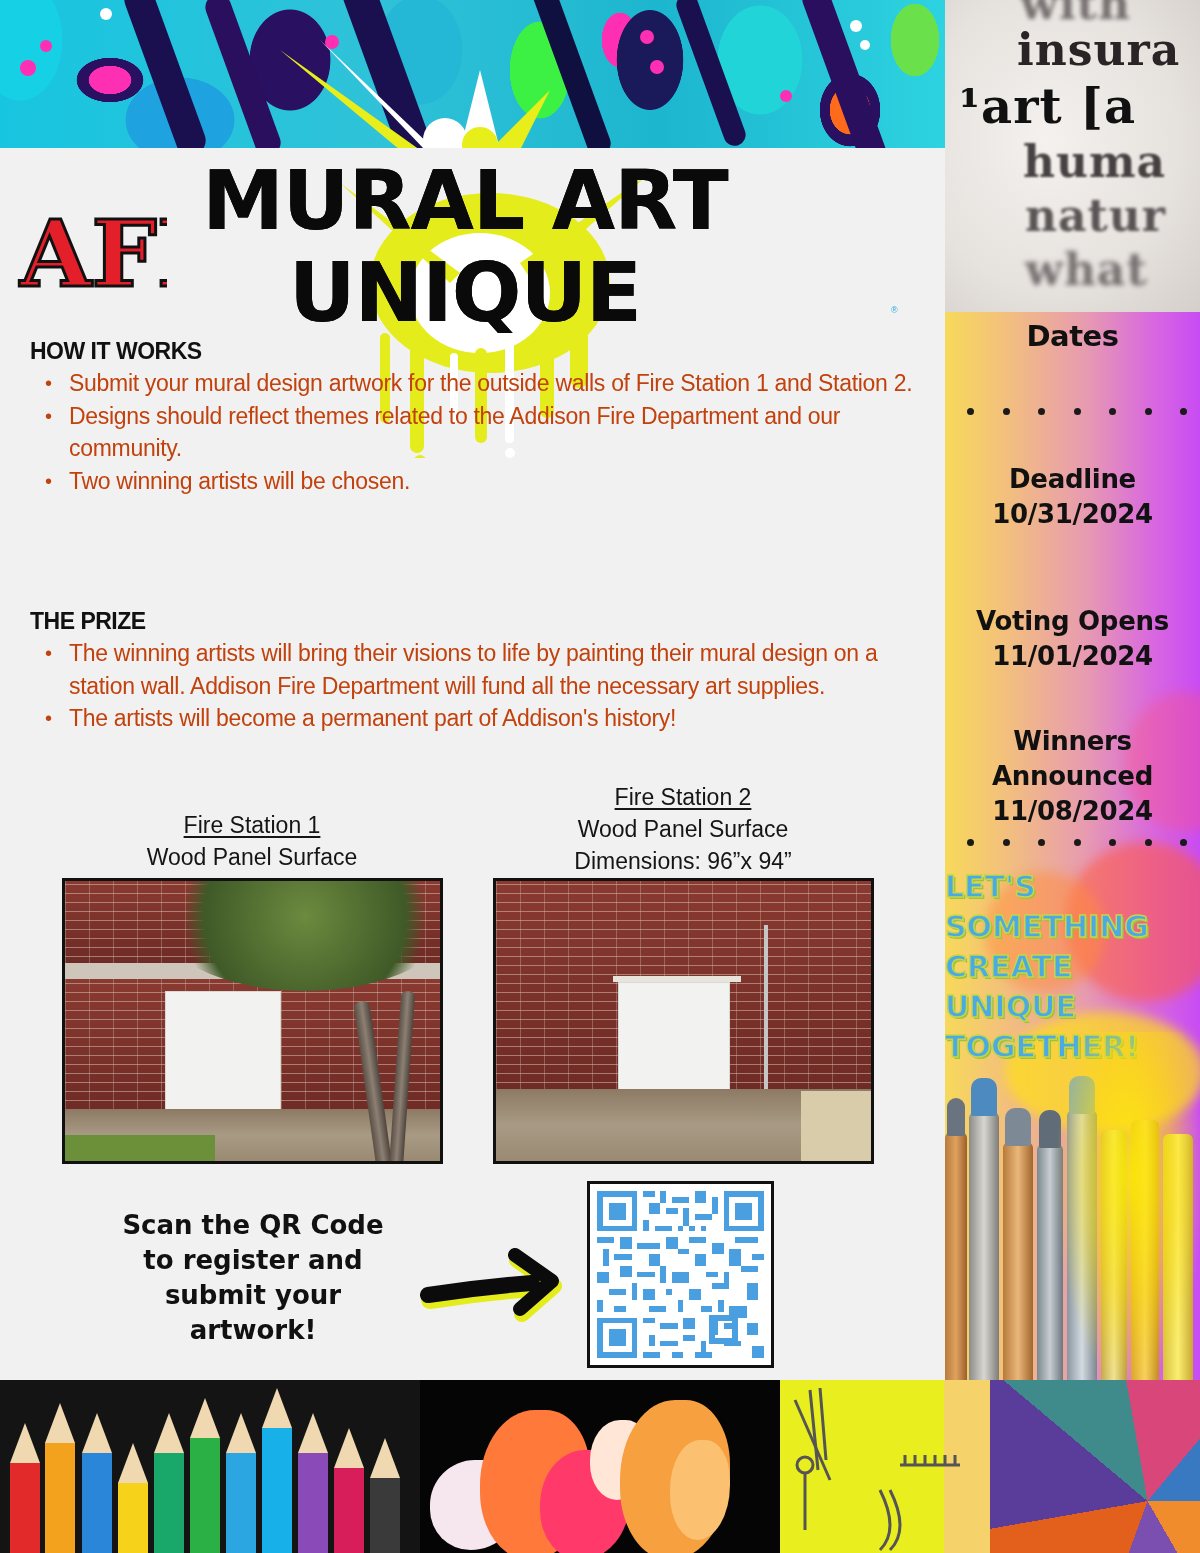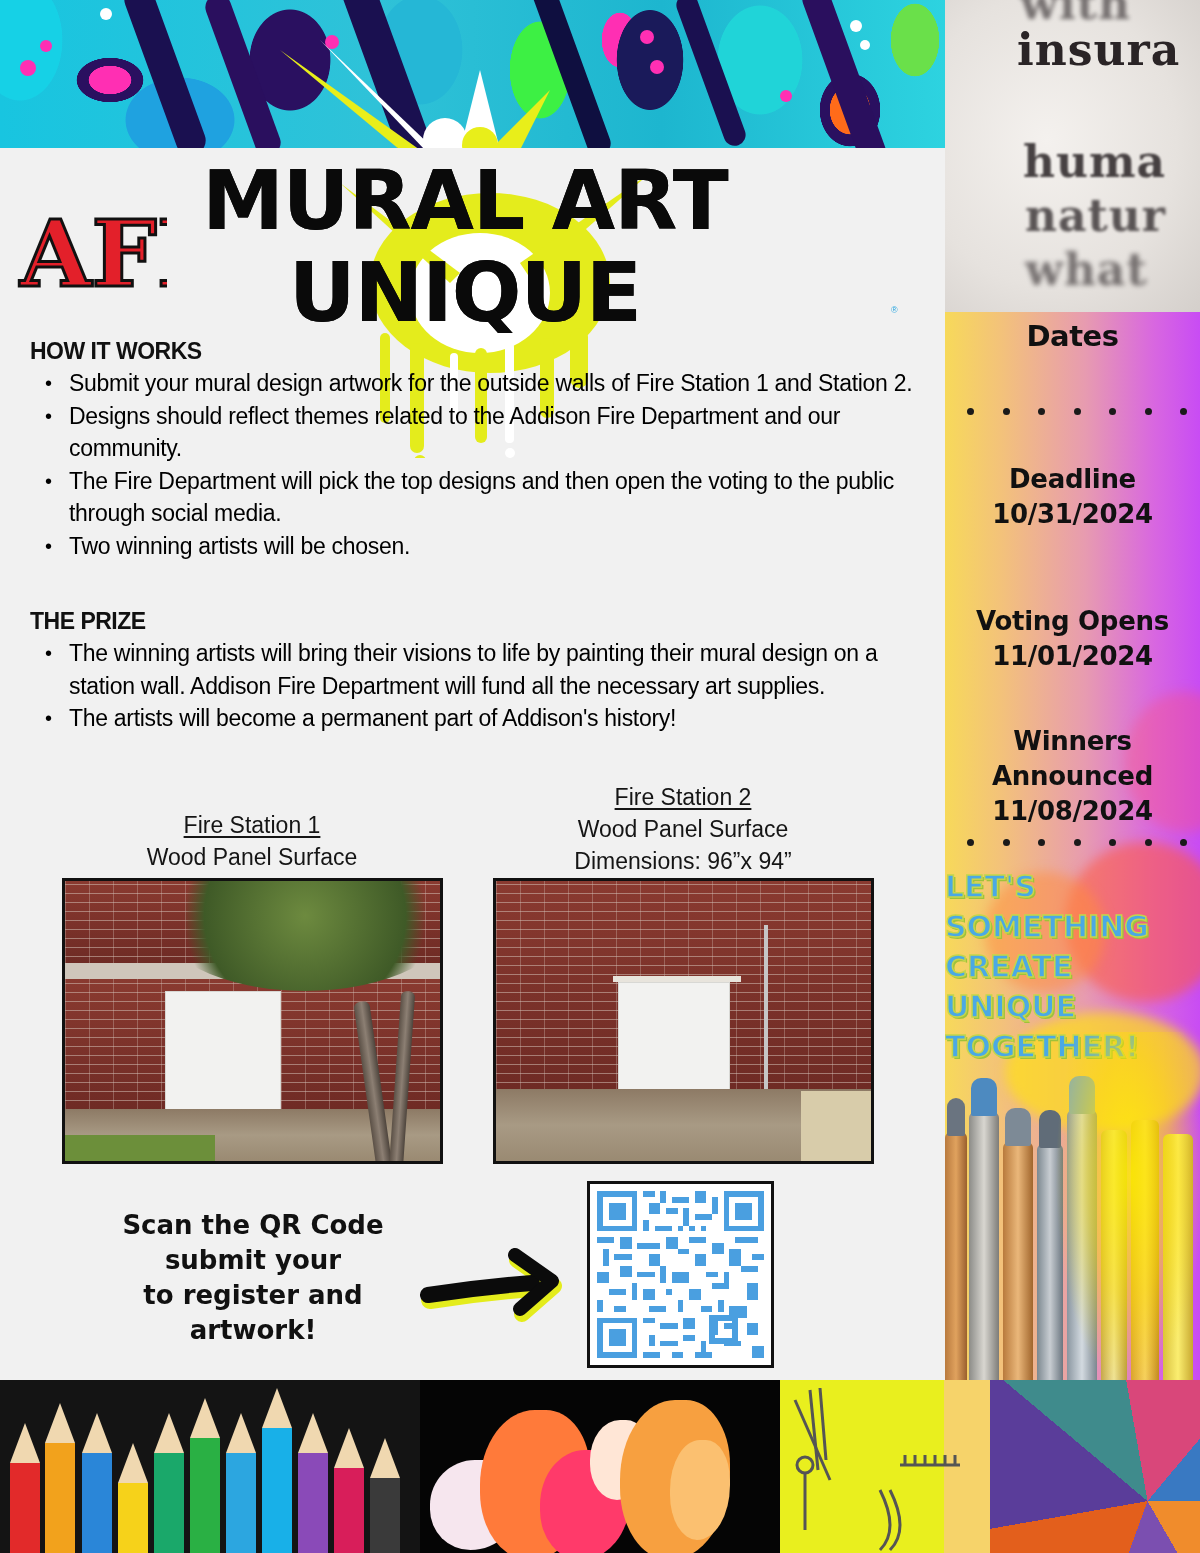--- a/index.html
+++ b/index.html
@@ -67,21 +67,21 @@
   }
   .addison-reg { position: absolute; left: 891px; top: 157px; font-size: 9px; color: #2aa6e0; }
 
   
   .section-heading {
     position: absolute; left: 30px; font-weight: bold; font-size: 23px; letter-spacing: -0.5px; color: #111;
     font-family: "Liberation Sans", sans-serif;
   }
   .bullets { position: absolute; left: 45px; width: 870px; list-style: none; }
   .bullets li {
-    position: relative; padding-left: 24px; font-size: 23px; line-height: 32.5px; color: #000000;
+    position: relative; padding-left: 24px; font-size: 23px; line-height: 32.5px; color: #c2410c;
     letter-spacing: -0.3px;
   }
   .bullets li::before {
     content: "•"; position: absolute; left: 0; top: 0; font-size: 20px;
   }
 
   .station {
     position: absolute; text-align: center; font-size: 23px; line-height: 32px; color: #151515;
   }
   .station .sname { text-decoration: underline; text-underline-offset: 3px; }
@@ -197,20 +197,21 @@
     <path d="M230 30 L210 110 L250 110 Z" fill="#fff"></path>
     <path d="M300 50 L240 110 L270 110 Z" fill="#e8ee1a"></path>
     <circle cx="195" cy="100" r="22" fill="#fff"></circle>
     <circle cx="230" cy="105" r="18" fill="#e8ee1a"></circle>
   </svg>
 </div>
 
 <div class="dict">
   <div class="line l0">with</div>
   <div class="line l1">insura</div>
+  <div class="line l2">¹art [a</div>
   <div class="line l3">huma</div>
   <div class="line l4">natur</div>
   <div class="line l5">what</div>
 </div>
 
 <div class="main">
 
   <svg class="splash" viewBox="0 0 380 300" style="left:300px;top:-20px;width:380px;height:330px;">
     <ellipse cx="190" cy="140" rx="120" ry="90" fill="#e4ec1c"></ellipse>
     <ellipse cx="180" cy="150" rx="70" ry="60" fill="#ffffff"></ellipse>
@@ -235,21 +236,20 @@
     <span class="t1">MURAL ART</span>
     <span class="t2">UNIQUE</span>
   </div>
 
   <div class="addison-reg">®</div>
 
   <div class="section-heading" style="top:190px;">HOW IT WORKS</div>
   <ul class="bullets" style="top:219px;">
     <li>Submit your mural design artwork for the outside walls of Fire Station 1 and Station 2.</li>
     <li>Designs should reflect themes related to the Addison Fire Department and our community.</li>
-    <li>The Fire Department will pick the top designs and then open the voting to the public through social media.</li>
     <li>Two winning artists will be chosen.</li>
   </ul>
 
   <div class="section-heading" style="top:460px;">THE PRIZE</div>
   <ul class="bullets" style="top:489px;">
     <li>The winning artists will bring their visions to life by painting their mural design on a station wall.  Addison Fire Department will fund all the necessary art supplies.</li>
     <li>The artists will become a permanent part of Addison's history!</li>
   </ul>
 
   <div class="station" style="left:62px;top:633px;width:380px;margin-top:28px;">
@@ -279,22 +279,22 @@
     <div class="bricks" style="top:0;height:220px;"></div>
     <div class="ledge" style="left:117px;top:95px;width:128px;height:6px;background:#e8e4dc;"></div>
     <div class="panel" style="left:122px;top:101px;width:112px;height:108px;"></div>
     <div class="pipe" style="left:268px;top:44px;width:4px;height:176px;"></div>
     <div class="ground" style="height:72px;"></div>
     <div class="sidewalk" style="right:0;bottom:0;width:70px;height:70px;"></div>
   </div>
 
   <div class="qr-text">
     <div>Scan the QR Code</div>
+    <div>to register and</div>
     <div>submit your</div>
-    <div>to register and</div>
     <div>artwork!</div>
   </div>
 
   <svg class="arrow" viewBox="0 0 145 80">
     <path d="M8 52 Q60 44 112 40" stroke="#e4ec1c" stroke-width="18" fill="none" stroke-linecap="round" transform="translate(2,5)"></path>
     <path d="M95 12 L132 38 L100 66" stroke="#e4ec1c" stroke-width="16" fill="none" stroke-linecap="round" stroke-linejoin="round" transform="translate(2,5)"></path>
     <path d="M8 52 Q60 44 112 40" stroke="#0b0b0b" stroke-width="16" fill="none" stroke-linecap="round"></path>
     <path d="M95 12 L132 38 L100 66" stroke="#0b0b0b" stroke-width="14" fill="none" stroke-linecap="round" stroke-linejoin="round"></path>
   </svg>
 

